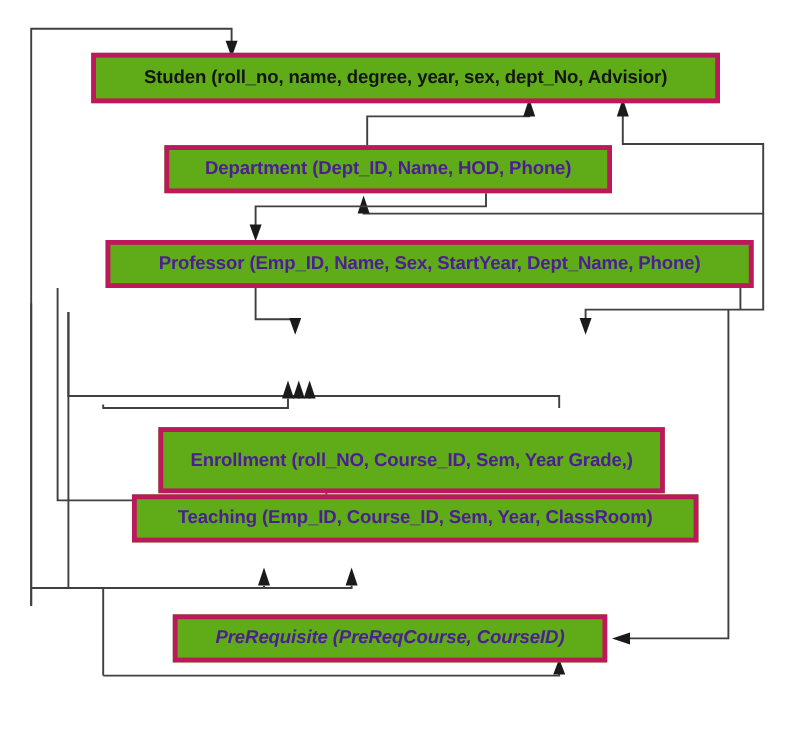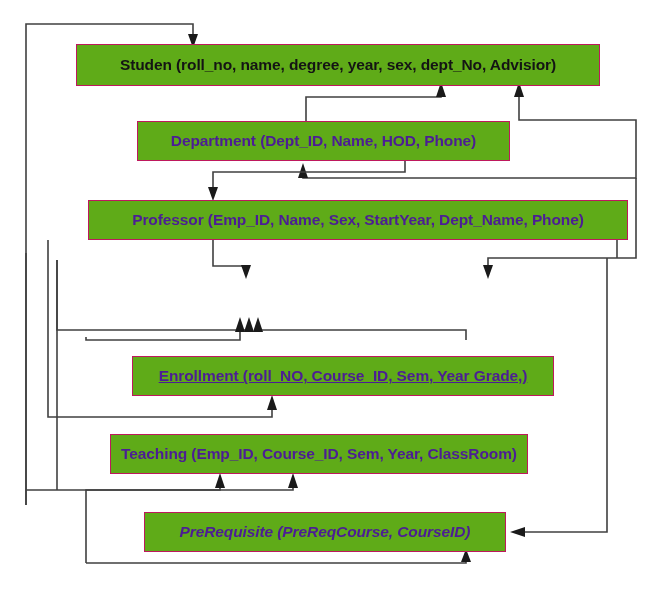--- a/index.html
+++ b/index.html
@@ -29,21 +29,21 @@
     position: absolute;
     left: 0;
     top: 0;
     width: 660px;
     height: 614px;
   }
   .entity-box {
     position: absolute;
     box-sizing: border-box;
     background: #5fab18;
-    border: 1px solid #be185d;
+    border: 4px solid #be185d;
     display: flex;
     align-items: center;
     justify-content: center;
     font-weight: bold;
     font-size: 15.5px;
     letter-spacing: -0.1px;
     white-space: nowrap;
     line-height: 1.1;
     padding: 0 10px;
   }
@@ -151,25 +151,25 @@
 
     <div class="entity-box text-light" style="left:137px; top:121px; width:373px; height:40px;">
       <span>Department  (Dept_ID, Name, HOD, Phone)</span>
     </div>
 
     <div class="entity-box text-light" style="left:88px; top:200px; width:540px; height:40px;">
       <span>Professor  (Emp_ID, Name, Sex, StartYear, Dept_Name, Phone)</span>
     </div>
 
 
-    <div class="entity-box text-light" style="left:132px; top:356px; width:422px; height:40px;text-decoration:underline;">
+    <div class="entity-box text-light" style="left:132px; top:356px; width:422px; height:55px;">
       <span>Enrollment (roll_NO, Course_ID, Sem, Year Grade,)</span>
     </div>
 
-    <div class="entity-box text-light" style="left:110px; top:434px; width:418px; height:40px;">
+    <div class="entity-box text-light" style="left:110px; top:412px; width:472px; height:40px;">
       <span>Teaching (Emp_ID, Course_ID, Sem, Year, ClassRoom)</span>
     </div>
 
     <div class="entity-box text-light" style="left:144px; top:512px; width:362px; height:40px;font-style:italic;">
       <span>PreRequisite  (PreReqCourse, CourseID)</span>
     </div>
 
   </div>
 
 </div>

